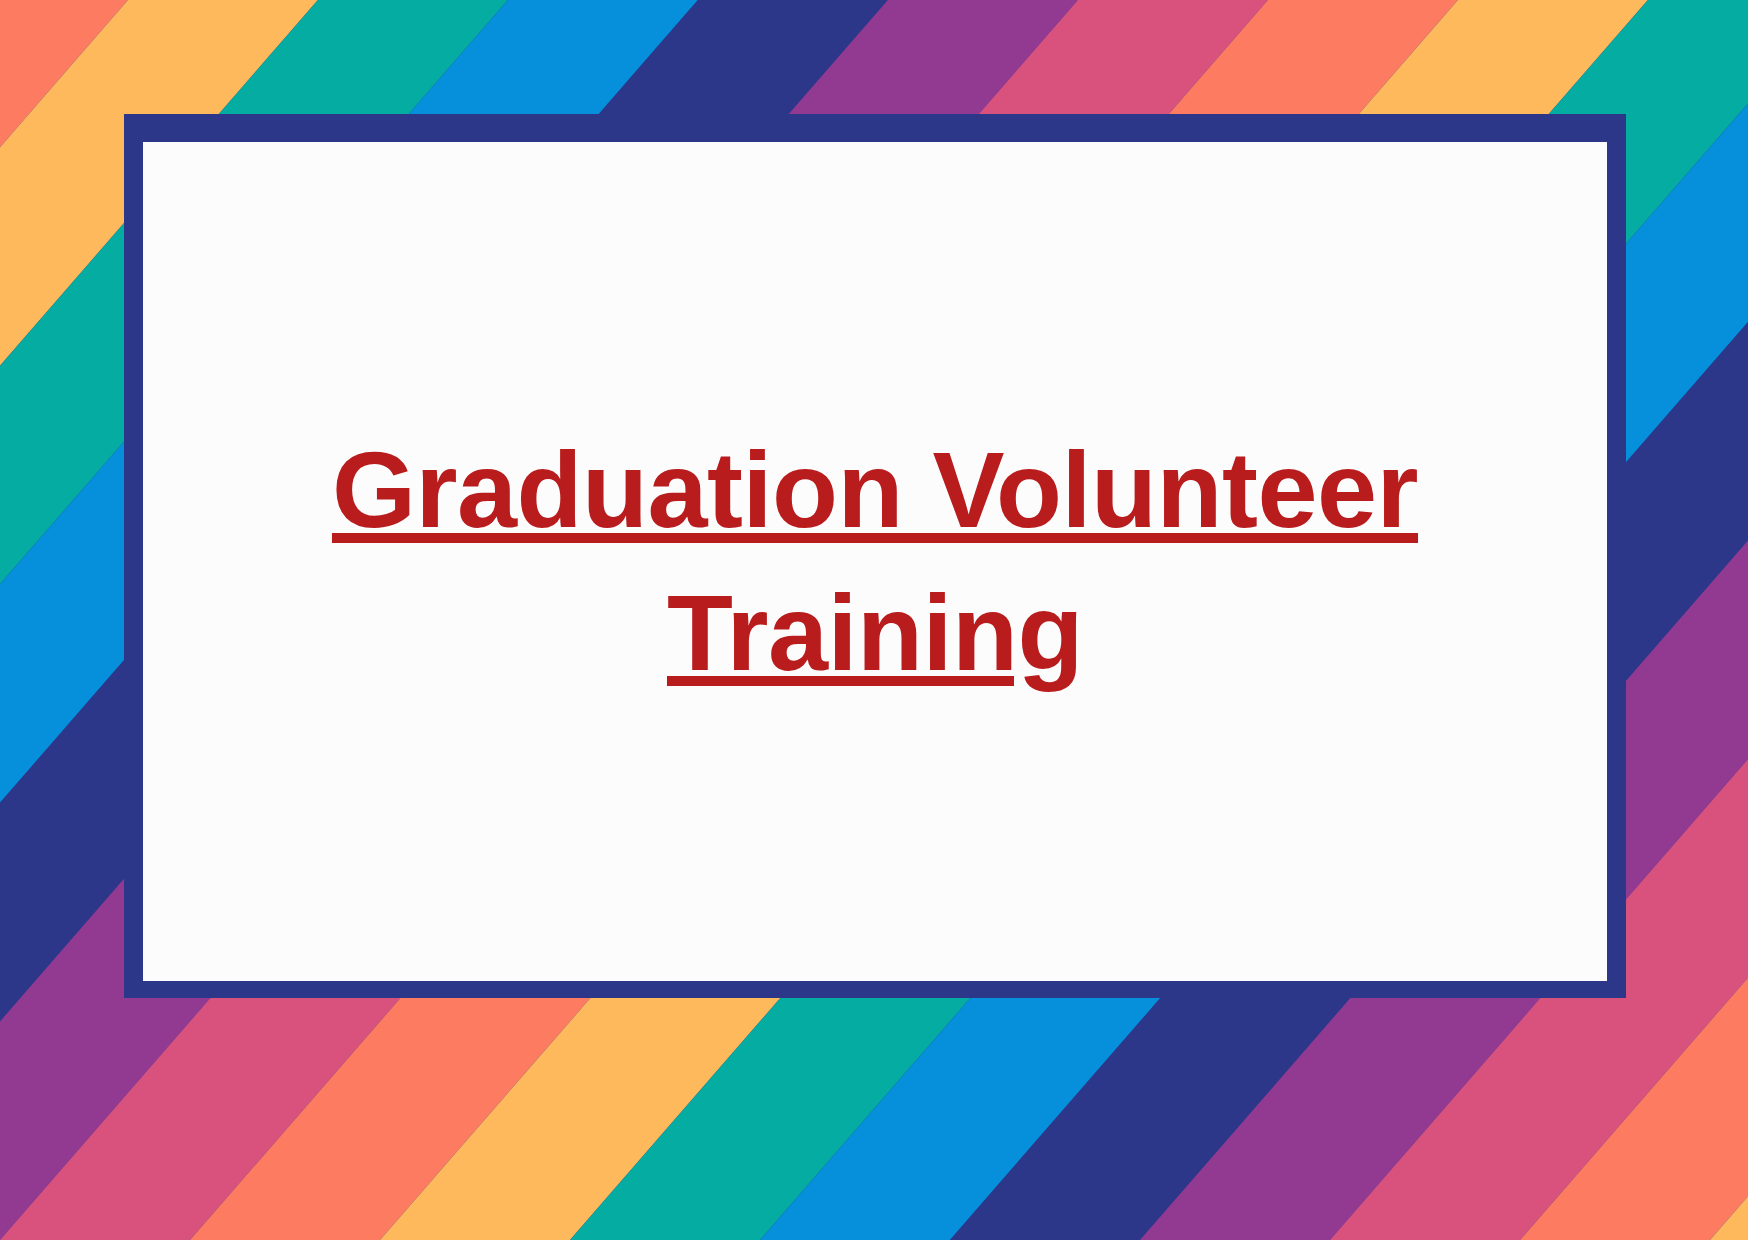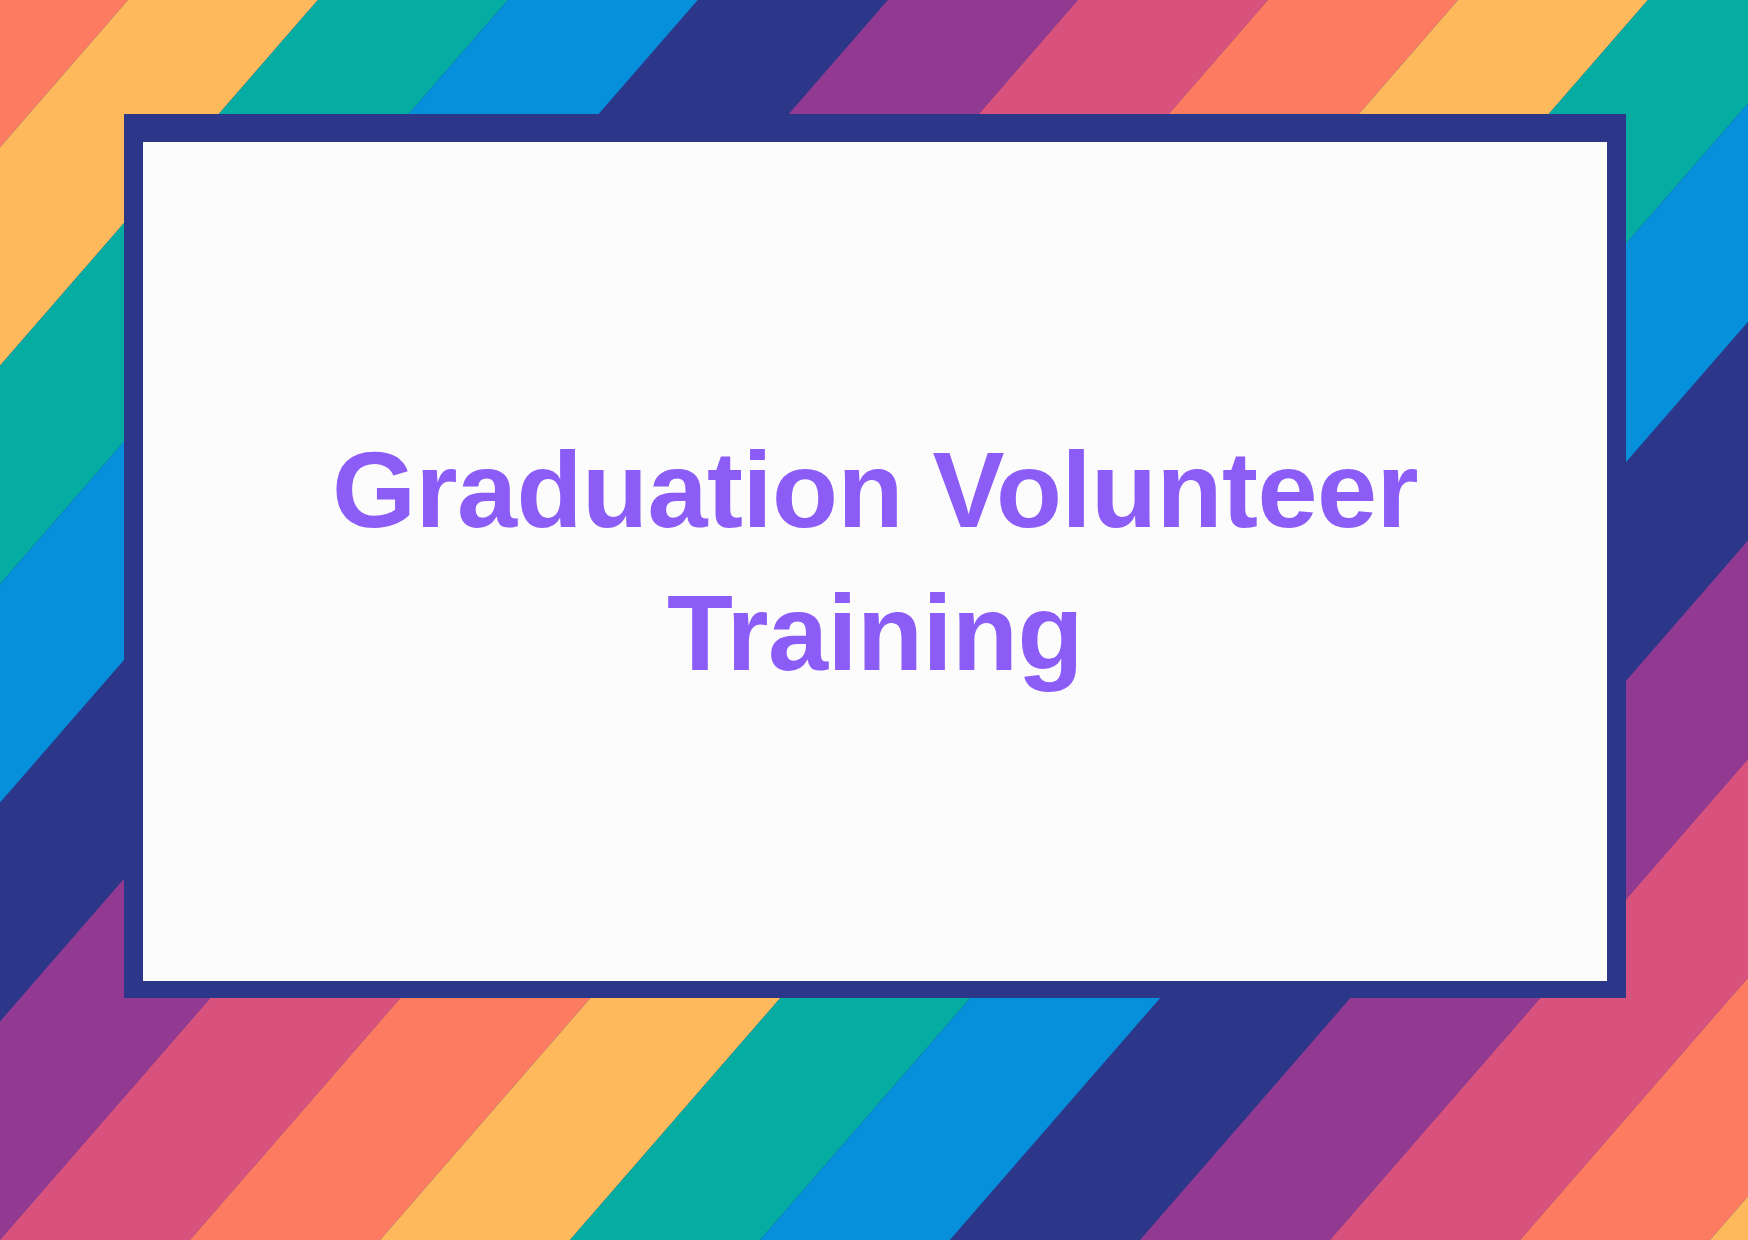--- a/index.html
+++ b/index.html
@@ -55,30 +55,31 @@
     box-sizing: border-box;
   }
   #card-body {
     width: 100%;
     padding: 0 60px;
     box-sizing: border-box;
     text-align: center;
   }
   #slide-title {
     margin: 0;
-    color: #8b5cf6;
+    color: #b91c1c;
     font-family: "Liberation Sans", "DejaVu Sans", sans-serif;
     font-weight: bold;
     font-size: 108px;
     line-height: 1.32;
     letter-spacing: -0.5px;
     text-align: center;
     max-width: 1180px;
     margin-left: auto;
     margin-right: auto;
+    text-decoration: underline;
   }
 </style>
 </head>
 <body>
 
 <div id="canvas">
 
   <div id="stripe-bg">
     <svg viewBox="0 0 1748 1240" preserveAspectRatio="none">
 

